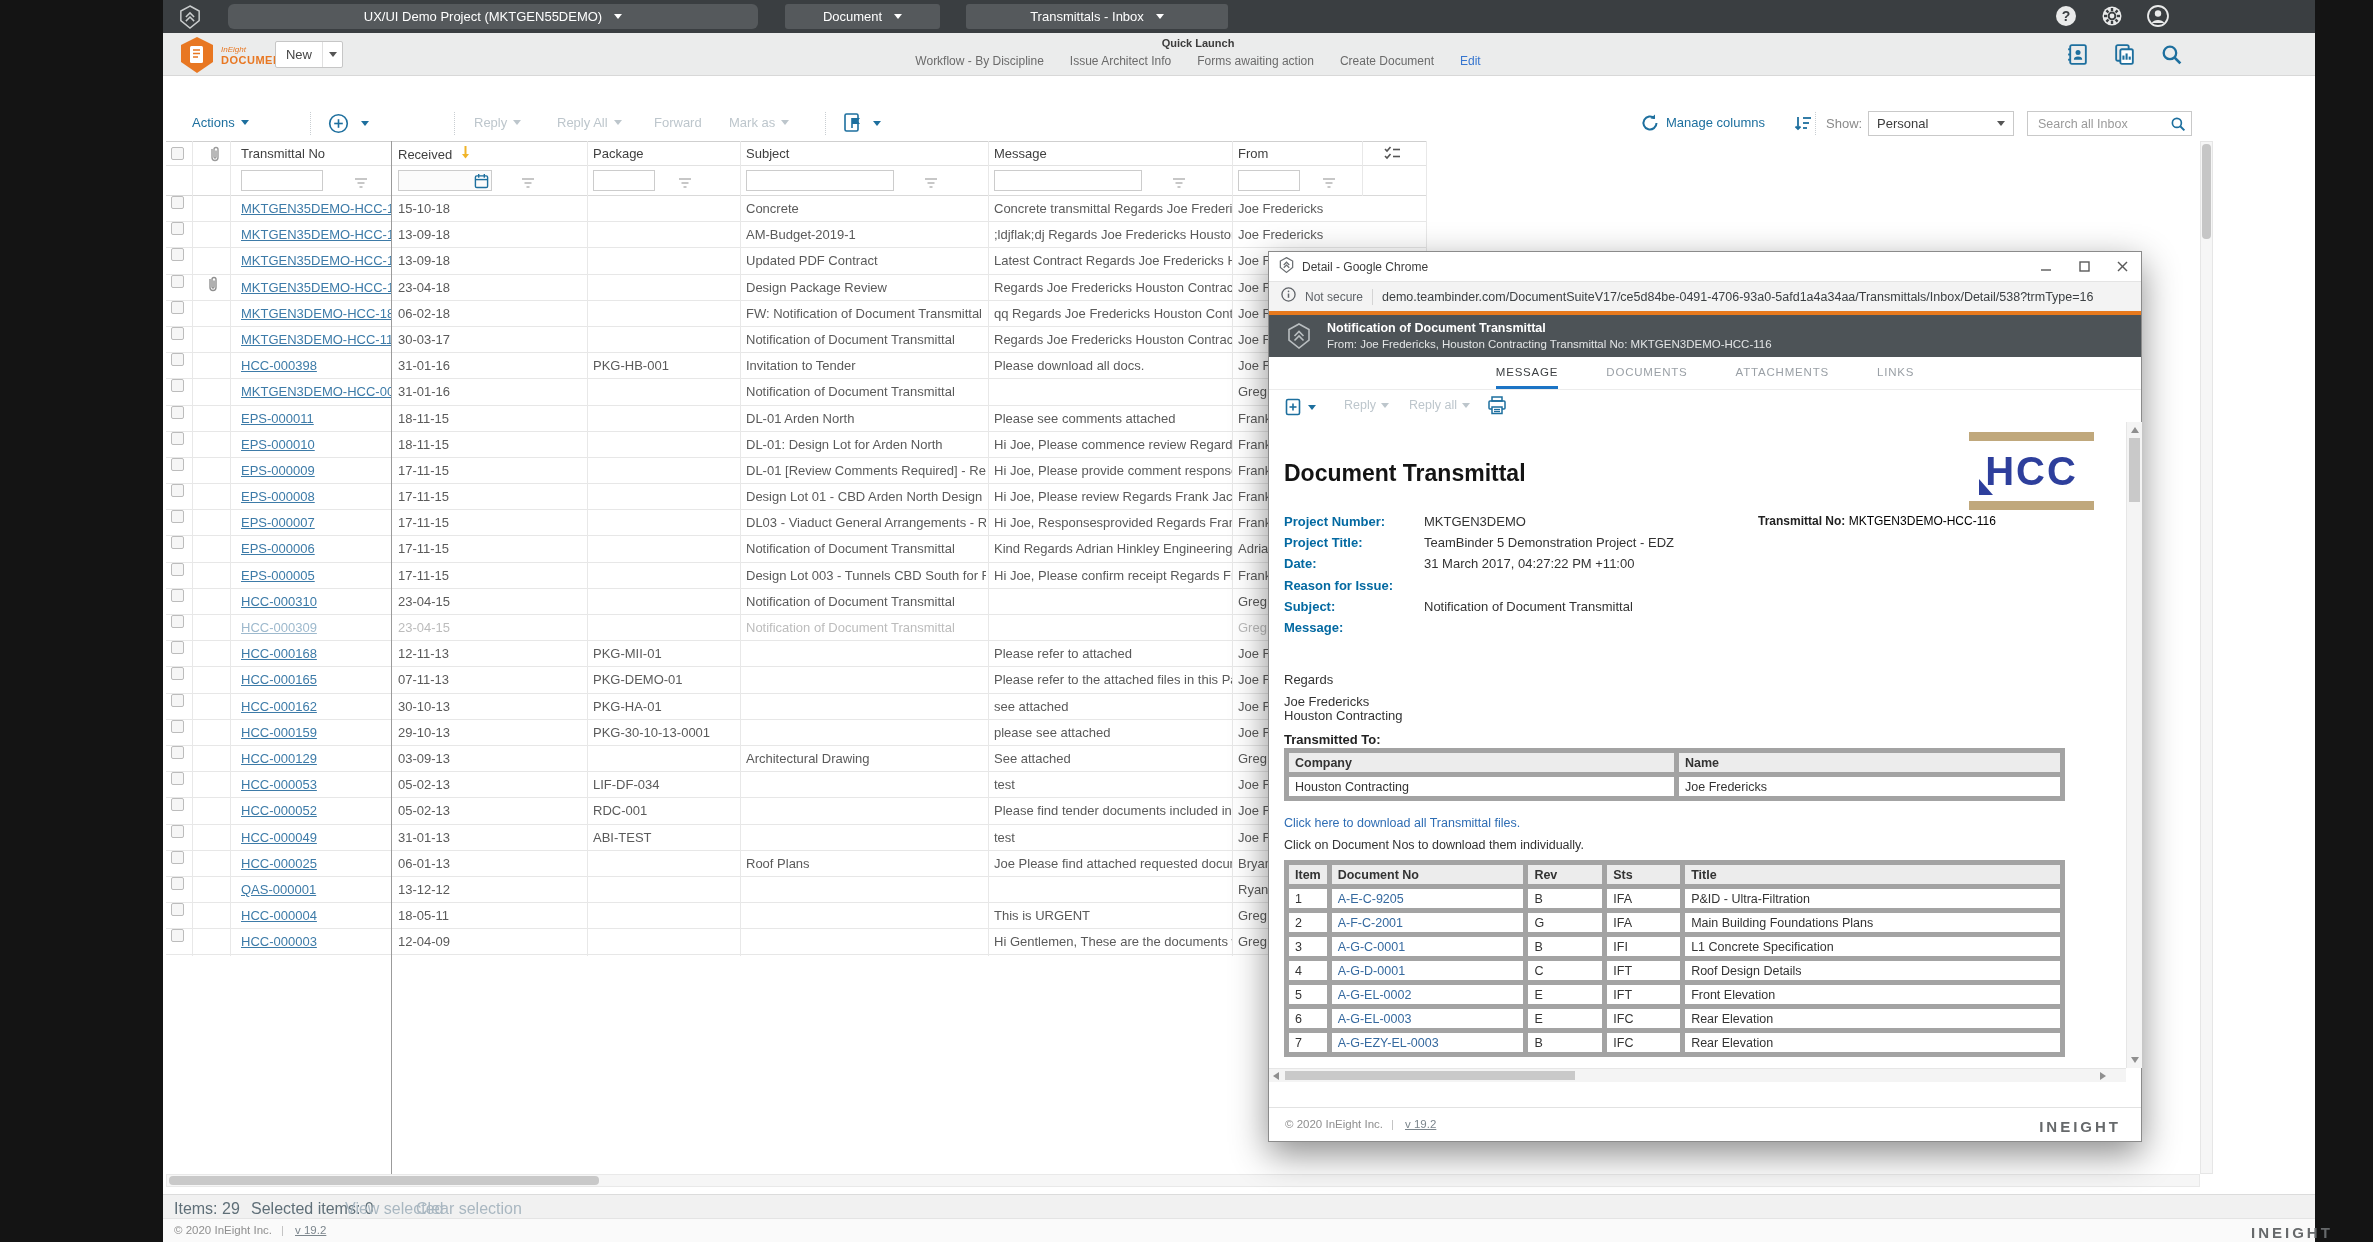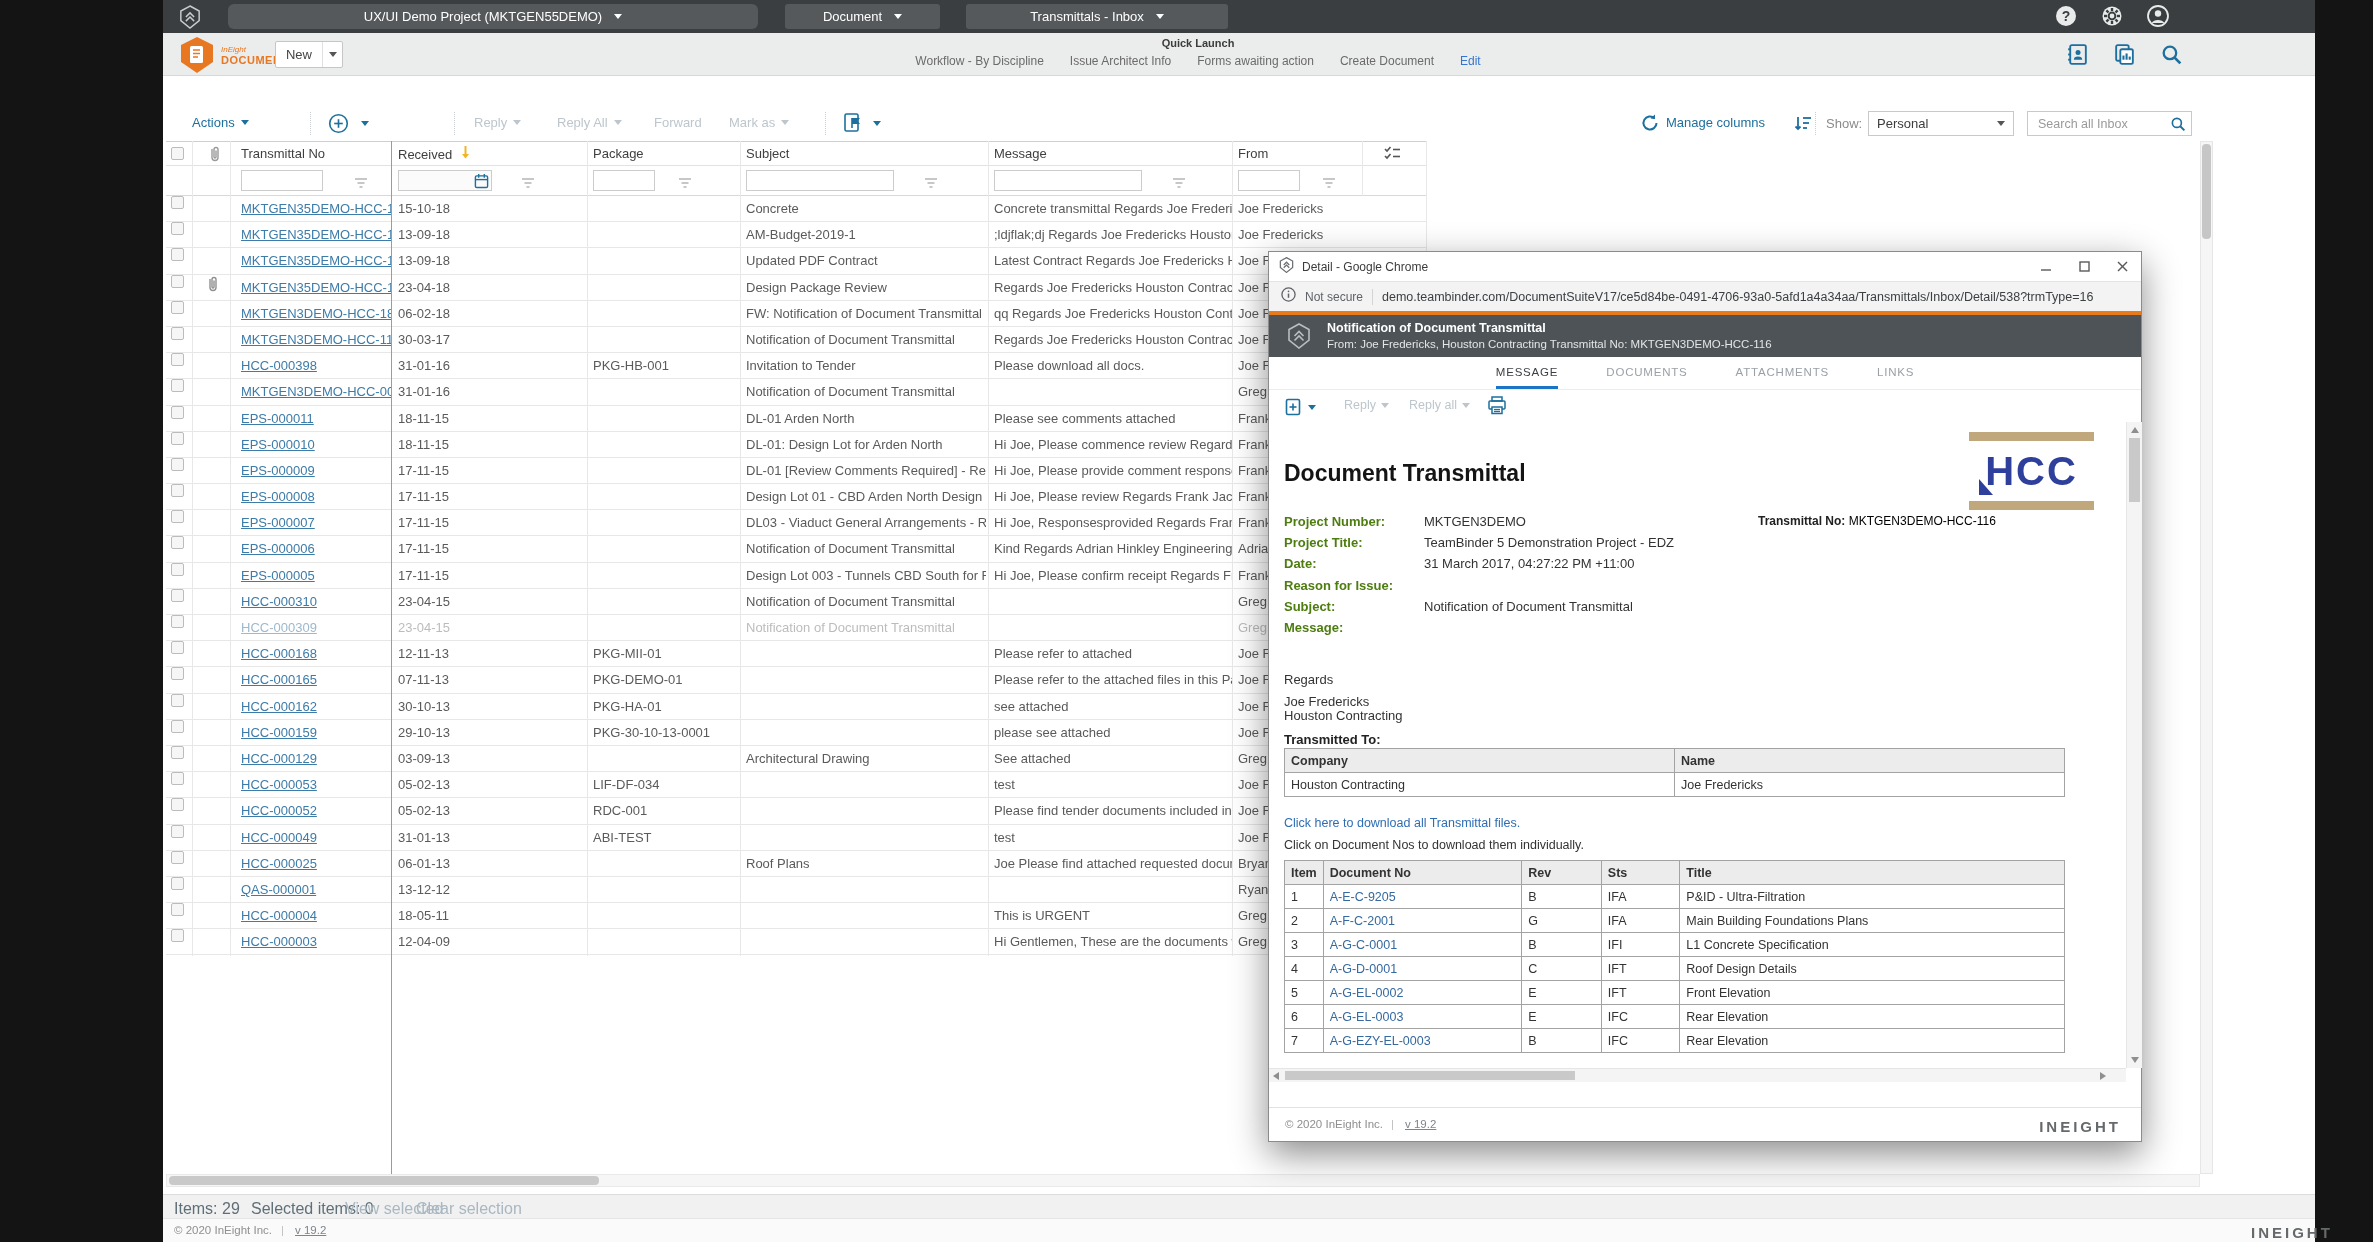--- a/index.html
+++ b/index.html
@@ -108,26 +108,26 @@
   .ptb{position:absolute;left:0;top:138px;right:0;height:32px;background:#fff;}
   .ptb .item{position:absolute;top:8px;font-size:12.5px;display:flex;align-items:center;gap:5px;cursor:pointer;}
   .p-content{position:absolute;left:0;top:170px;width:857px;height:646px;background:#fff;overflow:hidden;}
   .doc-heading{position:absolute;left:15px;top:38px;font-size:23px;font-weight:bold;color:#141414;}
   .hcc{position:absolute;left:700px;top:10px;width:125px;}
   .hcc .bar{height:9px;background:#c0a87c;}
   .hcc .letters{position:relative;height:60px;display:flex;align-items:center;justify-content:center;
                 font-size:40px;font-weight:bold;color:#2e3f9c;letter-spacing:2px;}
   .hcc .tri{position:absolute;left:10px;bottom:6px;width:0;height:0;border-left:14px solid #2e3f9c;border-top:16px solid transparent;}
   .pfield{position:absolute;left:15px;font-size:13px;color:#333;white-space:nowrap;}
-  .pfield .pl{display:inline-block;width:140px;font-weight:bold;color:#4d7c0f;}
+  .pfield .pl{display:inline-block;width:140px;font-weight:bold;color:#0369a1;}
   .ptrno{position:absolute;left:489px;font-size:12px;white-space:nowrap;}
   .ptrno b{color:#222;}
   .ptext{position:absolute;left:15px;font-size:13px;color:#333;white-space:nowrap;}
   .ptbl{position:absolute;left:15px;border-collapse:collapse;font-size:12.5px;color:#333;}
-  .ptbl th,.ptbl td{border:1px solid #a3a3a3;height:24px;padding:0 6px;text-align:left;font-weight:normal;}
+  .ptbl th,.ptbl td{border:5px solid #a3a3a3;height:24px;padding:0 6px;text-align:left;font-weight:normal;}
   .ptbl th{background:#ececec;font-weight:bold;}
   .doclink{color:#35699f;cursor:pointer;}
   .plink{position:absolute;left:15px;font-size:12.5px;color:#2e6db4;cursor:pointer;}
   .p-vscroll{position:absolute;left:857px;top:170px;width:16px;height:646px;background:#f4f4f4;border-left:1px solid #e6e6e6;}
   .p-vscroll .thumb{position:absolute;left:2px;top:16px;width:11px;height:64px;background:#c9c9c9;}
   .p-hscroll{position:absolute;left:0;top:816px;width:857px;height:14px;background:#f4f4f4;border-top:1px solid #e6e6e6;}
   .p-hscroll .thumb{position:absolute;left:16px;top:2px;height:9px;width:290px;background:#c9c9c9;}
   .arr{position:absolute;width:0;height:0;}
   .p-footer{position:absolute;left:0;top:855px;right:0;height:34px;border-top:1px solid #e2e2e2;background:#fff;font-size:11.5px;color:#8f8f8f;}
   .p-footer span{position:absolute;top:10px;}

